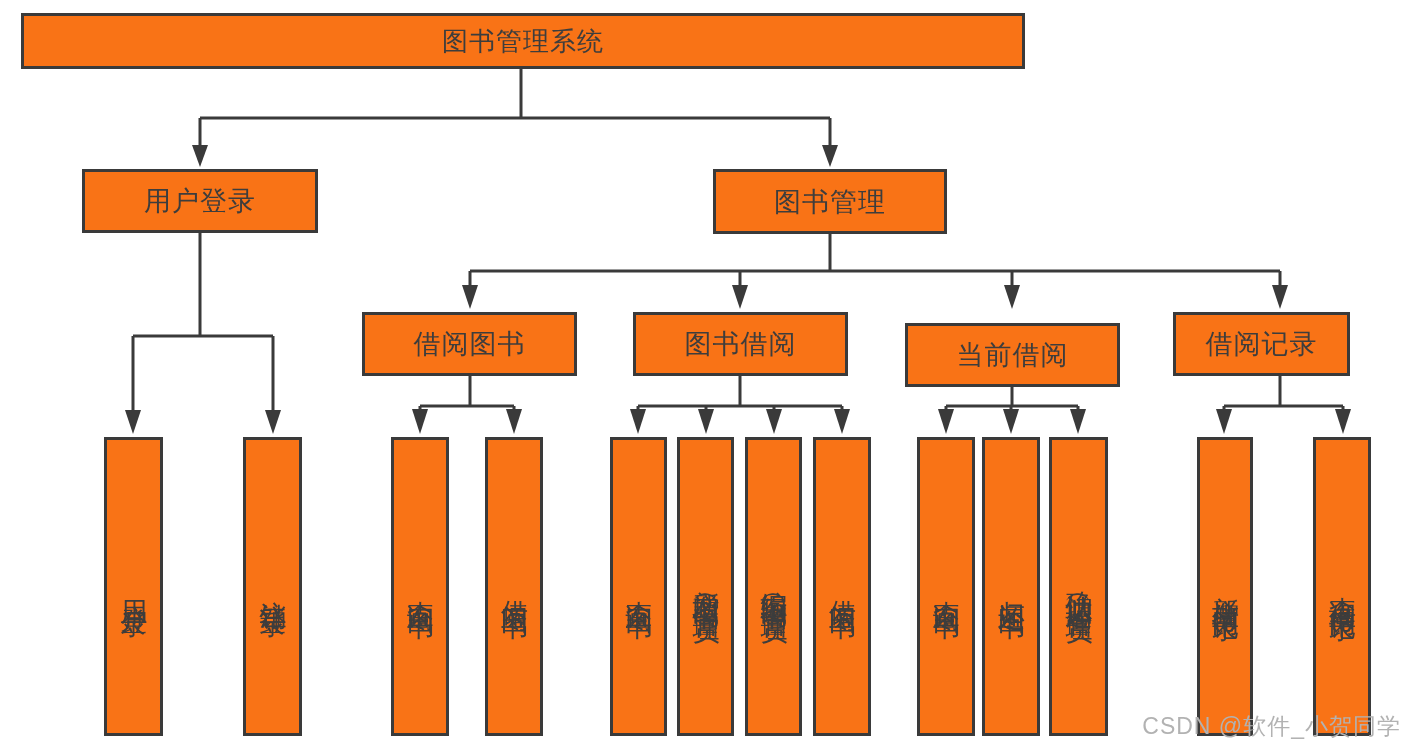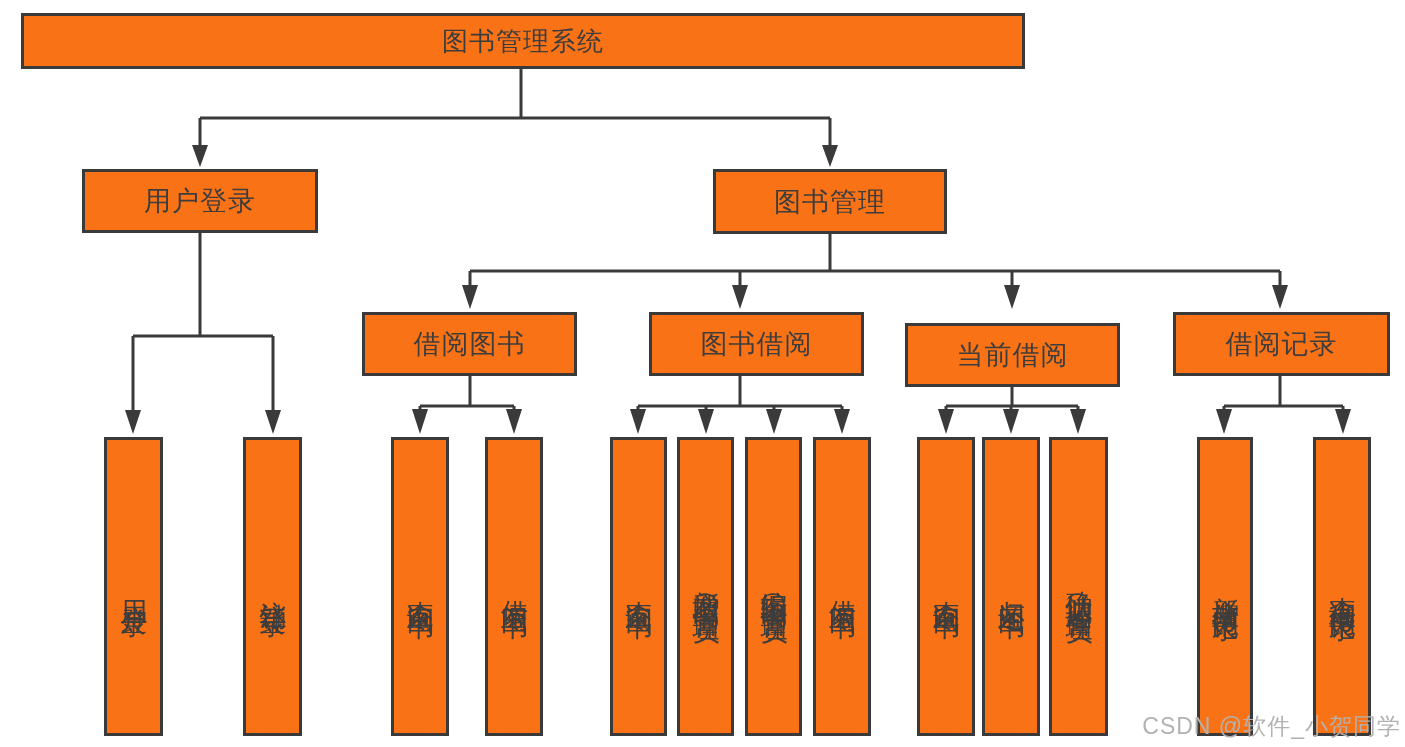--- a/index.html
+++ b/index.html
@@ -128,23 +128,23 @@
       <polygon points="1335,409 1351,409 1343,434"></polygon>
     </g>
   </svg>
 
   <div class="node root">图书管理系统</div>
 
   <div class="node lvl" style="left:82px; top:169px; width:236px;">用户登录</div>
   <div class="node lvl" style="left:713px; top:169px; width:234px; height:65px;">图书管理</div>
 
   <div class="node lvl" style="left:362px; top:312px; width:215px;">借阅图书</div>
-  <div class="node lvl" style="left:633px; top:312px; width:215px;margin-left:16px;">图书借阅</div>
+  <div class="node lvl" style="left:633px; top:312px; width:215px;">图书借阅</div>
   <div class="node lvl" style="left:905px; top:323px; width:215px;">当前借阅</div>
-  <div class="node lvl" style="left:1173px; top:312px; width:217px;text-align:center;">借阅记录</div>
+  <div class="node lvl" style="left:1173px; top:312px; width:177px;text-align:center;">借阅记录</div>
 
   <div class="node leaf" style="left:104px; width:59px;">
     <span class="vtext">用户登录</span>
   </div>
   <div class="node leaf" style="left:243px; width:59px;">
     <span class="vtext">注销登录</span>
   </div>
 
   <div class="node leaf" style="left:391px; width:58px;">
     <span class="vtext">查询图书</span>

